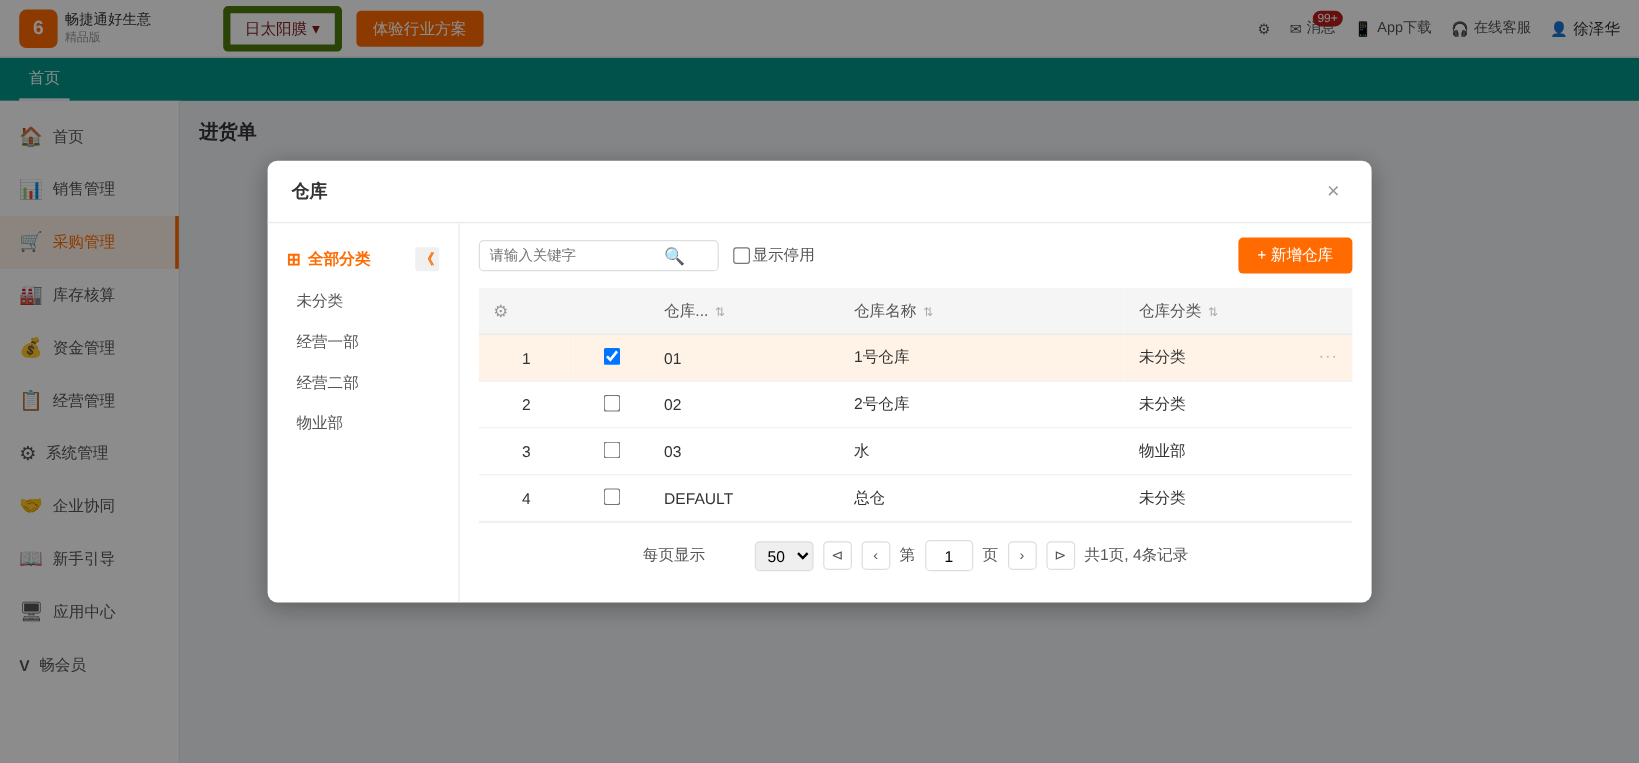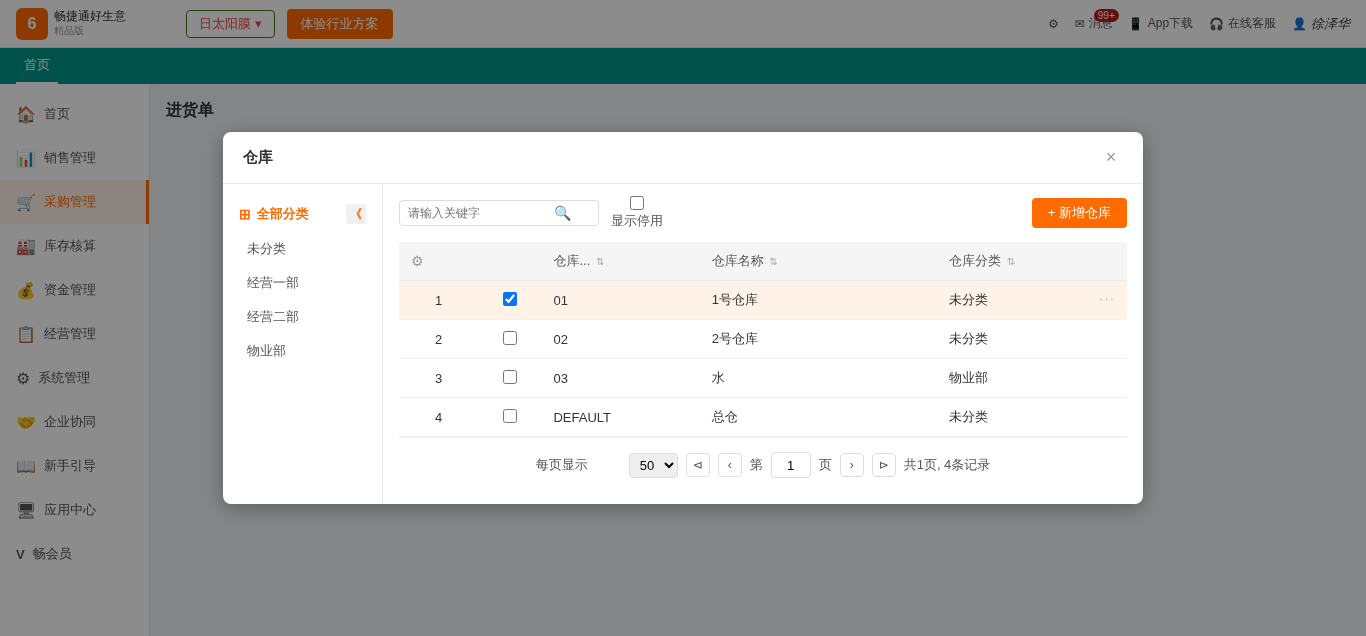--- a/index.html
+++ b/index.html
@@ -27,22 +27,22 @@
       background: #ff6b00;
       border-radius: 6px;
       display: flex; align-items: center; justify-content: center;
       color: white; font-weight: bold; font-size: 16px;
     }
     .brand-text { font-size: 12px; color: #333; line-height: 1.3; }
     .brand-sub { font-size: 10px; color: #999; }
     .store-selector {
       display: flex; align-items: center; gap: 4px;
       padding: 4px 12px;
-      border: 1px solid #4d7c0f; border-radius: 4px;
-      cursor: pointer; color: #ef4444; font-size: 13px;
+      border: 6px solid #4d7c0f; border-radius: 4px;
+      cursor: pointer; color: #7f1d1d; font-size: 13px;
       margin-left: 20px;
     }
     .industry-btn {
       background: #ff6b00; color: white;
       border: none; border-radius: 4px;
       padding: 6px 14px; cursor: pointer;
       font-size: 13px; margin-left: 12px;
     }
     .header-right {
       margin-left: auto;
@@ -51,21 +51,21 @@
     .header-icon-item {
       display: flex; align-items: center; gap: 4px;
       color: #555; font-size: 12px; cursor: pointer; position: relative;
     }
     .badge {
       background: #b91c1c; color: white;
       font-size: 10px; border-radius: 8px;
       padding: 1px 4px; position: absolute;
       top: -6px; right: -6px;
     }
-    .user-name { color: #333; font-size: 13px; font-style: italic; }
+    .user-name { color: #333; font-size: 13px; }
 
     
     .second-nav {
       height: 36px;
       background: #009688;
       display: flex; align-items: center;
       padding: 0 16px; gap: 20px;
     }
     .nav-tab {
       color: rgba(255,255,255,0.85); font-size: 13px;
@@ -180,21 +180,21 @@
       border: 1px solid #ddd; border-radius: 4px;
       padding: 4px 8px; gap: 6px; flex: 0 0 200px;
     }
     .search-input-wrap input {
       border: none; outline: none; font-size: 12px;
       color: #999; width: 140px; background: transparent;
     }
     .search-icon { color: #999; font-size: 14px; cursor: pointer; }
     .show-disabled-check {
       display: flex; align-items: center; gap: 2px;
-      color: #555; font-size: 13px; cursor: pointer; flex-direction: column;
+      color: #555; font-size: 13px; cursor: pointer;
     }
     .new-btn {
       margin-left: auto;
       background: #ff6b00; color: white;
       border: none; border-radius: 4px;
       padding: 6px 16px; cursor: pointer; font-size: 13px; text-align: center;
     }
 
     
     .data-table {

